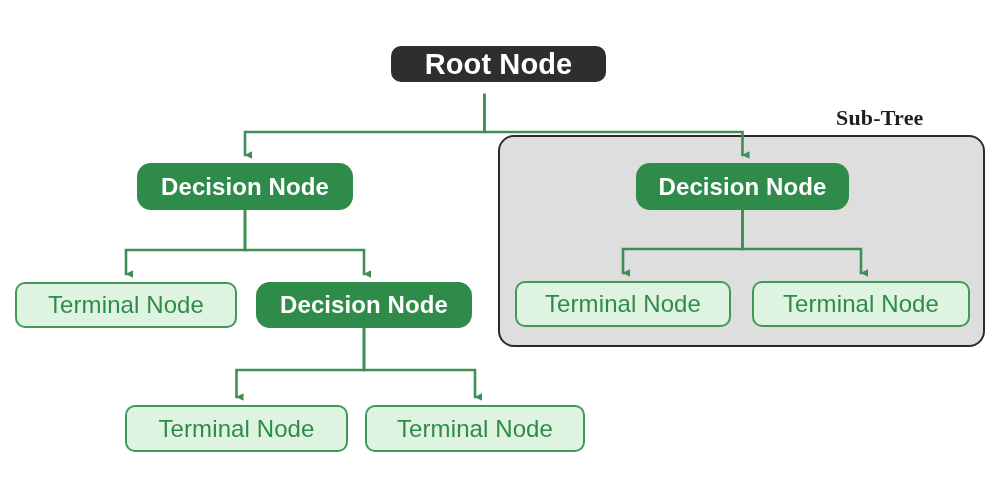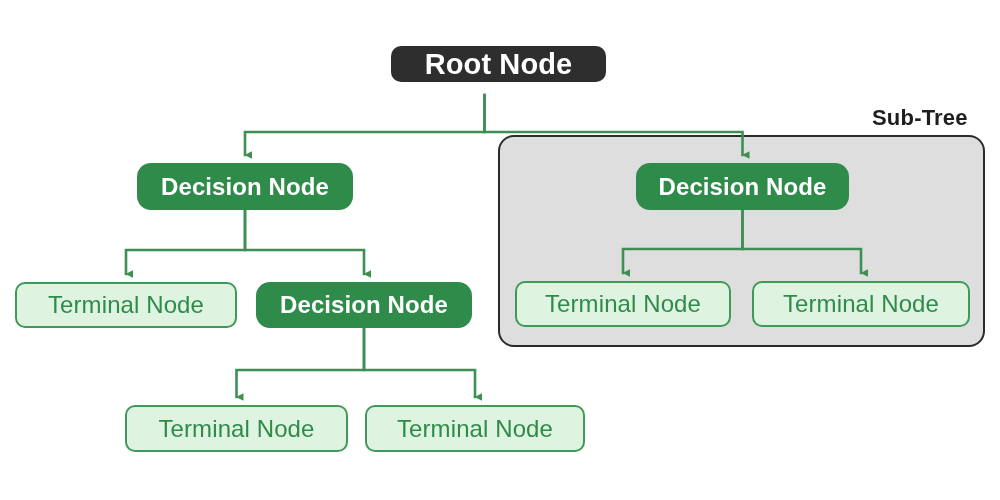--- a/index.html
+++ b/index.html
@@ -69,21 +69,21 @@
     font-weight: 500;
     border-radius: 10px;
   }
 </style>
 </head>
 <body>
 
 <div id="canvas">
 
   <div class="subtree-box" id="subtree-box" style="left: 498px; top: 135px; width: 487px; height: 212px; background: rgb(222, 222, 222); border-color: rgb(43, 43, 43);"></div>
-  <div class="subtree-label" id="subtree-label" style="left: 872px; top: 105px; color: rgb(30, 30, 30);">Sub-Tree</div>
+  <div class="subtree-label" id="subtree-label" style="left: 836px; top: 105px; color: rgb(30, 30, 30); font-family: Liberation Serif, serif;">Sub-Tree</div>
 
   <svg id="edges" viewBox="0 0 1000 500">
     <defs>
       <marker id="arrowhead" markerWidth="9" markerHeight="9" refX="4.2" refY="7.6" orient="auto" markerUnits="userSpaceOnUse">
         <path d="M0.4,0.6 L4.2,8.2 L8,0.6 Z" fill="#3f8f55"></path>
       </marker>
     </defs>
     <g id="edge-paths" fill="none" stroke="#3f8f55" stroke-width="2.6" stroke-linecap="square" stroke-linejoin="miter">
         <path d="M484.5,95 L484.5,132 L245,132 L245,155" marker-end="url(#arrowhead)"></path>
         <path d="M484.5,95 L484.5,132 L742.5,132 L742.5,155" marker-end="url(#arrowhead)"></path>

